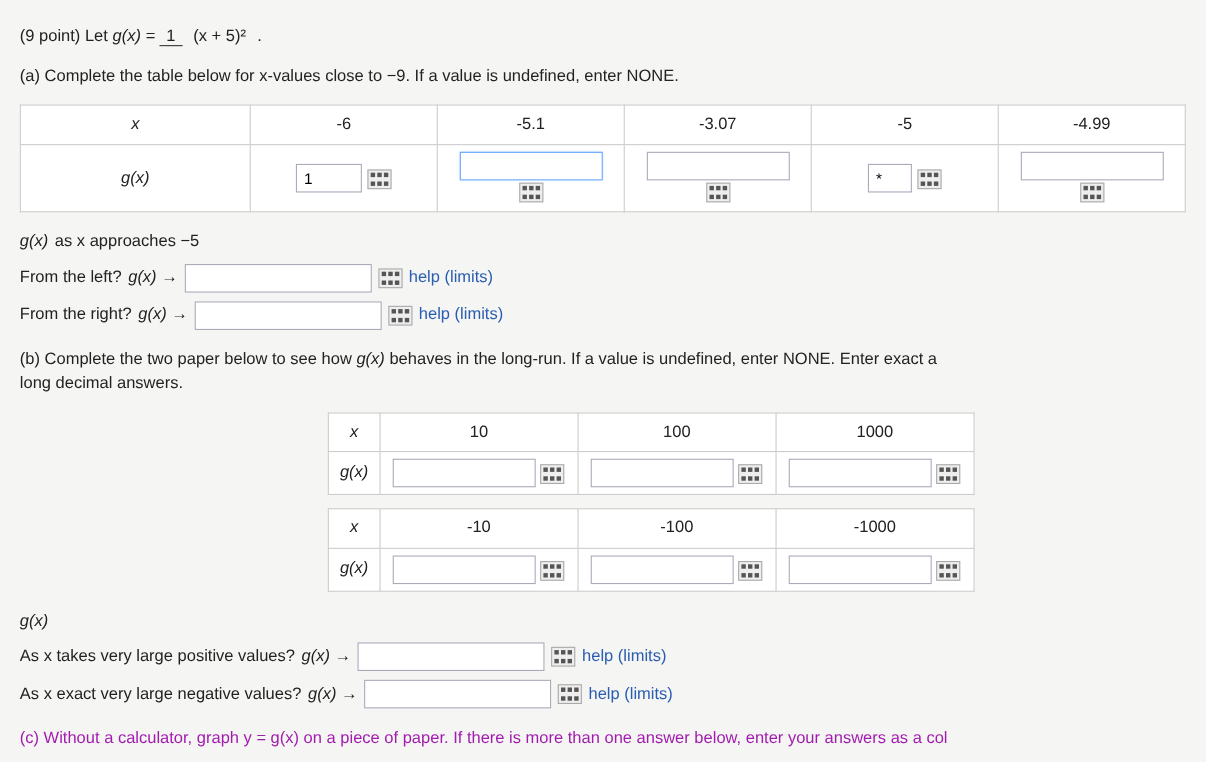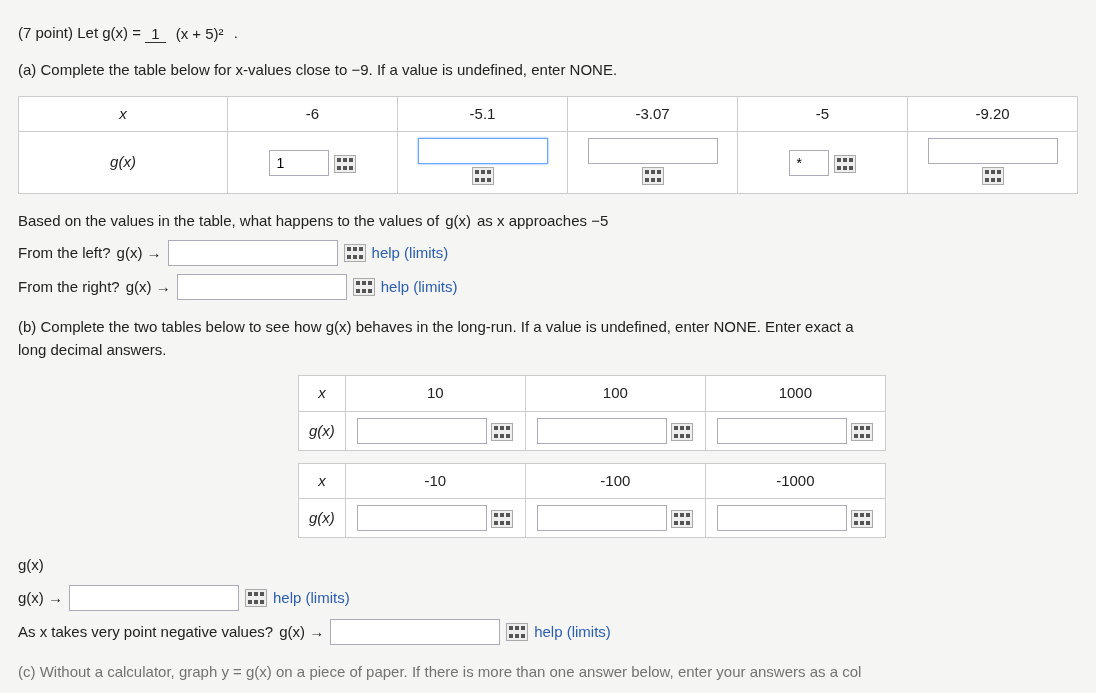--- a/index.html
+++ b/index.html
@@ -6,21 +6,21 @@
   body {
     margin: 0;
     padding: 12px 18px;
     font-family: Arial, Helvetica, sans-serif;
     font-size: 15px;
     color: #222;
     background: #f5f5f3;
     width: 1096px;
     line-height: 1.5;
   }
-  .eq { }
+  .eq { font-style: italic; }
   .frac { display:inline-block; vertical-align: middle; text-align:center; }
   .frac .top { border-bottom: 1px solid #333; padding: 0 6px; }
   .frac .bot { padding: 0 6px; }
   .section { margin: 10px 0 14px; }
   table.tbl {
     border-collapse: collapse;
     border: 1px solid #bbb;
     background: #fff;
   }
   table.tbl td, table.tbl th {
@@ -48,48 +48,48 @@
     height: 18px;
     border: 1px solid #aaa;
     background: #eee;
     vertical-align: middle;
     position: relative;
     cursor: pointer;
   }
   .grid-btn svg { width: 100%; height: 100%; display:block; }
   .qrow { margin: 8px 0; display: flex; align-items: center; flex-wrap: wrap; gap: 6px; }
   .link { color: #2a5db0; cursor: pointer; text-align: center; }
-  .cut { color: #737373; }
+  .cut { color: #a21caf; }
   .mt { margin-top: 16px; }
 </style>
 </head>
 <body>
 
 <div class="section">
-  <span>(7 point)</span>
+  <span>(9 point)</span>
   <span>Let</span>
   <span class="eq">g(x) =</span>
   <span class="frac">
     <span class="top">1</span>
     <span class="bot">(x + 5)²</span>
   </span>
   <span>.</span>
 </div>
 
 <div class="section">(a) Complete the table below for x-values close to −9. If a value is undefined, enter NONE.</div>
 
 <table class="tbl wideA">
   <tbody>
       <tr>
     <th>x</th>
     <td class="valcell">-6</td>
     <td class="valcell">-5.1</td>
     <td class="valcell">-3.07</td>
     <td class="valcell">-5</td>
-    <td class="valcell">-9.20</td>
+    <td class="valcell">-4.99</td>
   </tr>
   <tr>
     <th>g(x)</th>
     <td class="valcell">
       <input class="txt" style="width: 60px;" value="1">
       <span class="grid-btn"><svg viewBox="0 0 10 8">
               <rect x="1" y="1" width="2" height="2" fill="#555"></rect>
               <rect x="4" y="1" width="2" height="2" fill="#555"></rect>
               <rect x="7" y="1" width="2" height="2" fill="#555"></rect>
               <rect x="1" y="5" width="2" height="2" fill="#555"></rect>
@@ -139,21 +139,20 @@
               <rect x="1" y="5" width="2" height="2" fill="#555"></rect>
               <rect x="4" y="5" width="2" height="2" fill="#555"></rect>
               <rect x="7" y="5" width="2" height="2" fill="#555"></rect>
             </svg></span>
     </td>
   </tr>
 </tbody>
   </table>
 
 <div class="qrow mt">
-  <span>Based on the values in the table, what happens to the values of</span>
   <span class="eq">g(x)</span>
   <span>as x approaches −5</span>
 </div>
 
 <div class="qrow">
   <span>From the left?</span>
   <span class="eq">g(x) →</span>
   <input class="txt" style="width: 170px;">
   <span class="grid-btn">
       <svg viewBox="0 0 10 8">
@@ -179,21 +178,21 @@
         <rect x="7" y="1" width="2" height="2" fill="#555"></rect>
         <rect x="1" y="5" width="2" height="2" fill="#555"></rect>
         <rect x="4" y="5" width="2" height="2" fill="#555"></rect>
         <rect x="7" y="5" width="2" height="2" fill="#555"></rect>
       </svg>
     </span>
   <span class="link">help (limits)</span>
 </div>
 
 <div class="section mt">
-  <span>(b) Complete the two tables below to see how</span>
+  <span>(b) Complete the two paper below to see how</span>
   <span class="eq">g(x)</span>
   <span>behaves in the long-run. If a value is undefined, enter NONE. Enter exact a</span><br>
   <span>long decimal answers.</span>
 </div>
 
 <table class="tbl tblB">
   <tbody>
       <tr>
     <th>x</th>
     <td class="valcell">10</td>
@@ -268,37 +267,38 @@
             </svg></span></td>
   </tr>
 </tbody>
   </table>
 
 <div class="qrow mt">
   <span class="eq">g(x)</span>
 </div>
 
 <div class="qrow">
+  <span>As x takes very large positive values?</span>
   <span class="eq">g(x) →</span>
   <input class="txt" style="width: 170px;">
   <span class="grid-btn">
       <svg viewBox="0 0 10 8">
         <rect x="1" y="1" width="2" height="2" fill="#555"></rect>
         <rect x="4" y="1" width="2" height="2" fill="#555"></rect>
         <rect x="7" y="1" width="2" height="2" fill="#555"></rect>
         <rect x="1" y="5" width="2" height="2" fill="#555"></rect>
         <rect x="4" y="5" width="2" height="2" fill="#555"></rect>
         <rect x="7" y="5" width="2" height="2" fill="#555"></rect>
       </svg>
     </span>
   <span class="link">help (limits)</span>
 </div>
 
 <div class="qrow">
-  <span>As x takes very point negative values?</span>
+  <span>As x exact very large negative values?</span>
   <span class="eq">g(x) →</span>
   <input class="txt" style="width: 170px;">
   <span class="grid-btn">
       <svg viewBox="0 0 10 8">
         <rect x="1" y="1" width="2" height="2" fill="#555"></rect>
         <rect x="4" y="1" width="2" height="2" fill="#555"></rect>
         <rect x="7" y="1" width="2" height="2" fill="#555"></rect>
         <rect x="1" y="5" width="2" height="2" fill="#555"></rect>
         <rect x="4" y="5" width="2" height="2" fill="#555"></rect>
         <rect x="7" y="5" width="2" height="2" fill="#555"></rect>

